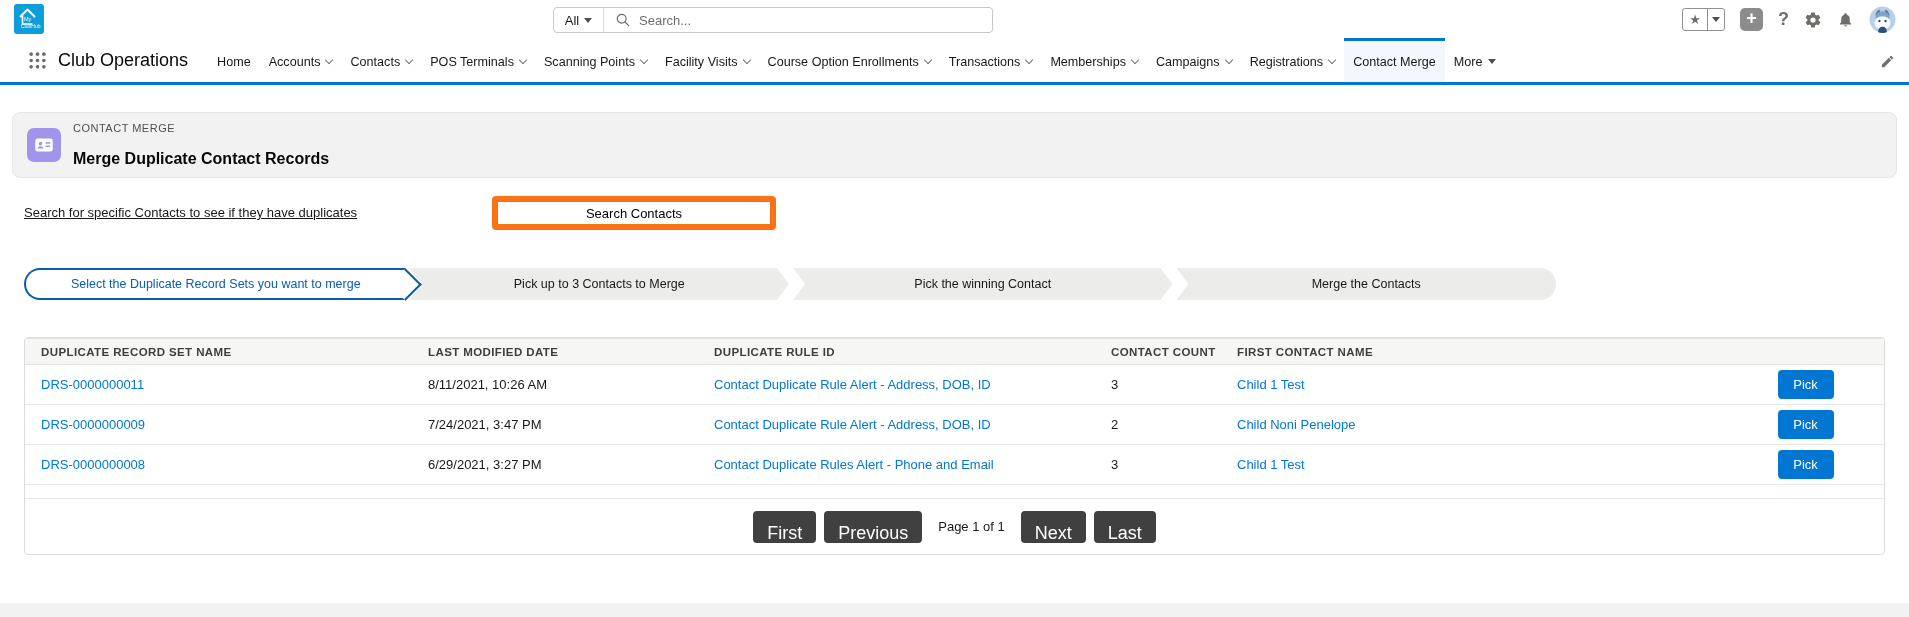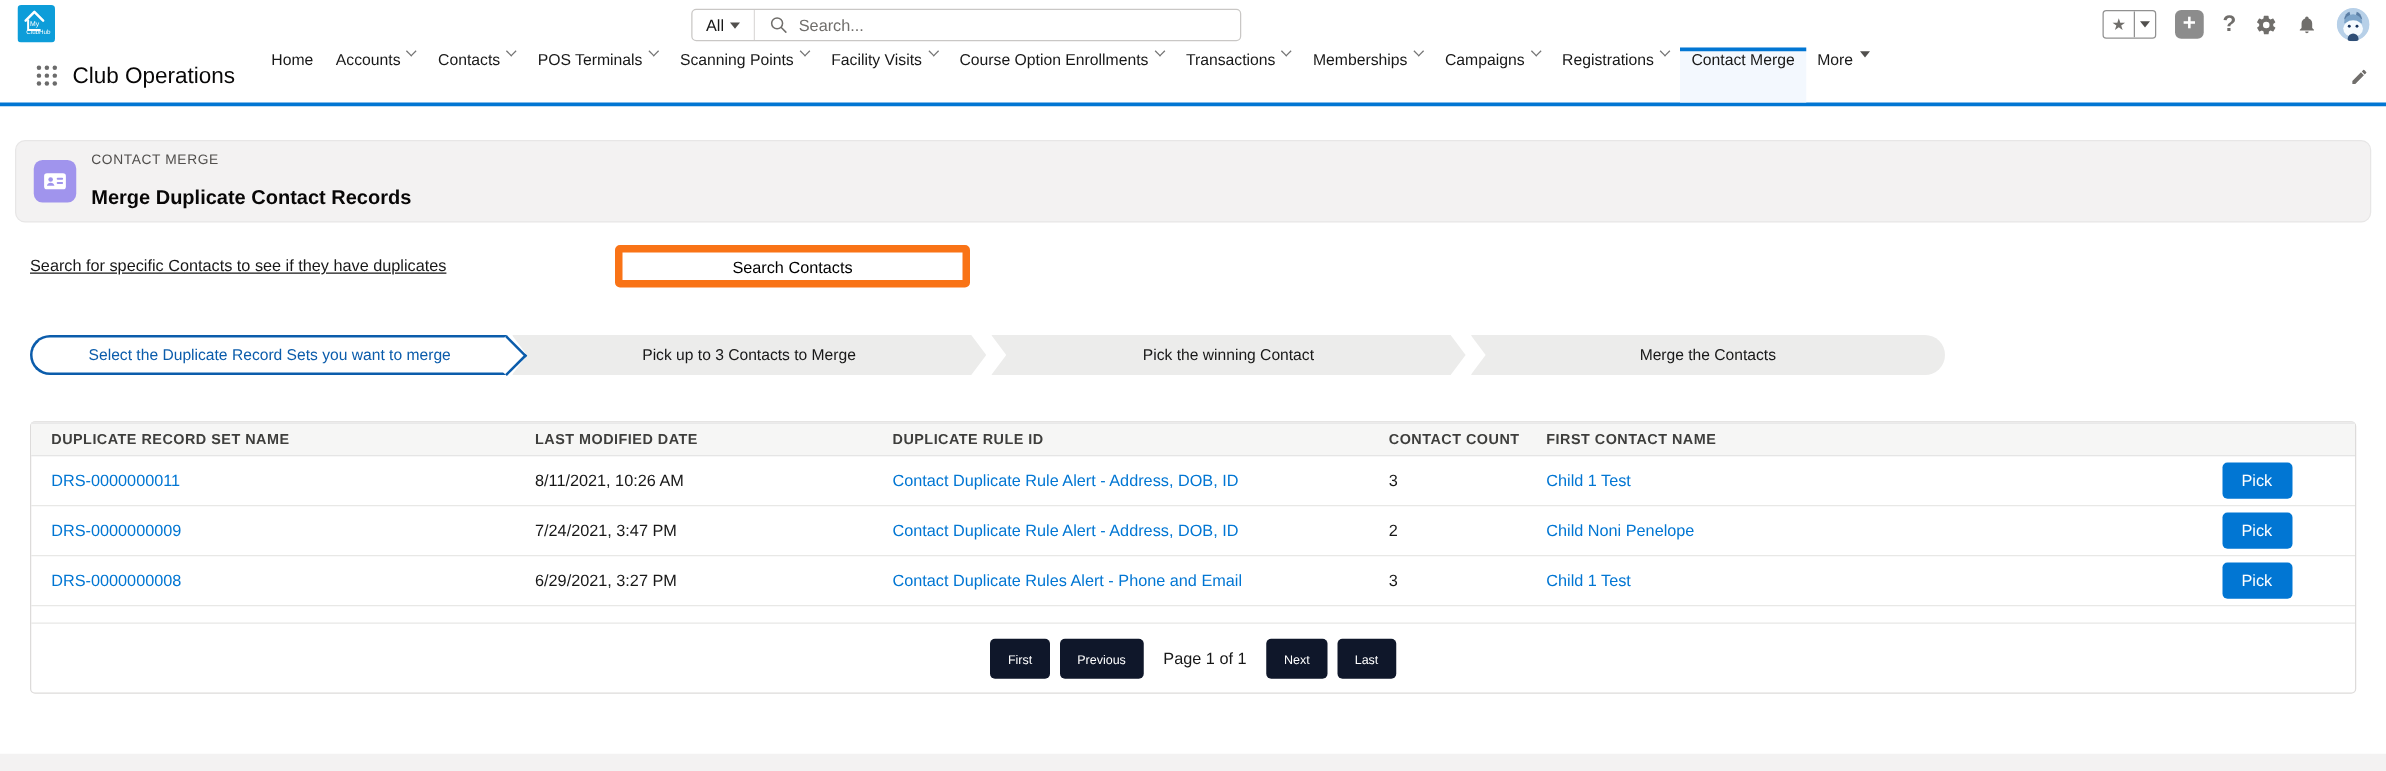--- a/index.html
+++ b/index.html
@@ -35,21 +35,21 @@
              font-size:18px; line-height:21px; text-align:center; font-weight:bold; }
   .helpq { font-size:18px; font-weight:bold; color:#706e6b; }
   .icongray { display:flex; }
   .avatar { width:27px; height:27px; border-radius:50%; overflow:hidden; display:flex; }
   
   .navbar { height:47px; background:#fff; border-bottom:3px solid #0176d3;
             display:flex; align-items:center; padding-left:22px; position:relative; }
   .waffle { margin:0 11px 0 6px; display:flex; cursor:pointer; }
   .appname { font-size:18px; color:#080707; margin-right:20px; white-space:nowrap; }
   .navitems { display:flex; height:100%; align-items:stretch; }
-  .navitem { display:flex; align-items:flex-start; gap:6px; padding:0 9px; font-size:12.6px; color:#181818;
+  .navitem { display:flex; align-items:center; gap:6px; padding:0 9px; font-size:12.6px; color:#181818;
              white-space:nowrap; border-top:3px solid transparent; cursor:pointer; }
   .navitem.active { background:#f3f8fe; border-top:3px solid #0176d3; }
   .chev { width:6px; height:6px; border-right:1.4px solid #747474; border-bottom:1.4px solid #747474;
           transform:rotate(45deg); margin-top:-3px; }
   .pencil { position:absolute; right:14px; top:16px; display:flex; cursor:pointer; }
   
   .content { padding:0 12px; position:relative; }
   .pageheader-card { margin-top:27px; height:66px; background:#f3f2f2; border:1px solid #e7e6e6;
                      border-radius:8px; display:flex; align-items:center; padding-left:14px; gap:12px; }
   .ph-icon { width:34px; height:34px; background:#a094ed; border-radius:7px;
@@ -80,22 +80,22 @@
   .thead { height:27px; background:#f6f6f5; border-top:1px solid #e5e5e5; border-bottom:1px solid #e5e5e5;
            font-size:11.5px; font-weight:bold; color:#3e3e3c; letter-spacing:.4px; }
   .trow { height:40px; border-bottom:1px solid #e8e8e6; font-size:13px; color:#181818; }
   .lnk { color:#0176d3; text-decoration:none; cursor:pointer; }
   .pickcell { display:flex; justify-content:center; }
   .pick-btn { width:56px; height:29px; background:#0176d3; color:#fff; border:none; border-radius:4px;
               font-size:13px; font-family:inherit; cursor:pointer; }
   .spacer-row { height:14px; border-bottom:1px solid #e8e8e6; }
   .pagination { height:55px; display:flex; align-items:center; justify-content:center; gap:8px;
                 font-size:13px; color:#181818; }
-  .pg-btn { height:32px; padding:12px 14px; background:#0f172a; color:#fff; border:none; border-radius:4px;
-            font-size:10px; font-family:inherit; }
+  .pg-btn { height:32px; padding:12px 14px; background:#404040; color:#fff; border:none; border-radius:4px;
+            font-size:18px; font-family:inherit; }
   .pg-label { margin:0 8px; }
   .bottom-strip { position:absolute; left:0; right:0; bottom:0; height:14px; background:#f3f2f2; }
 </style>
 </head>
 <body>
 
 <div class="topbar">
   <div class="logo">
     <svg width="30" height="30" viewBox="0 0 30 30">
       <rect width="30" height="30" rx="3" fill="#0d9dd9"></rect>

